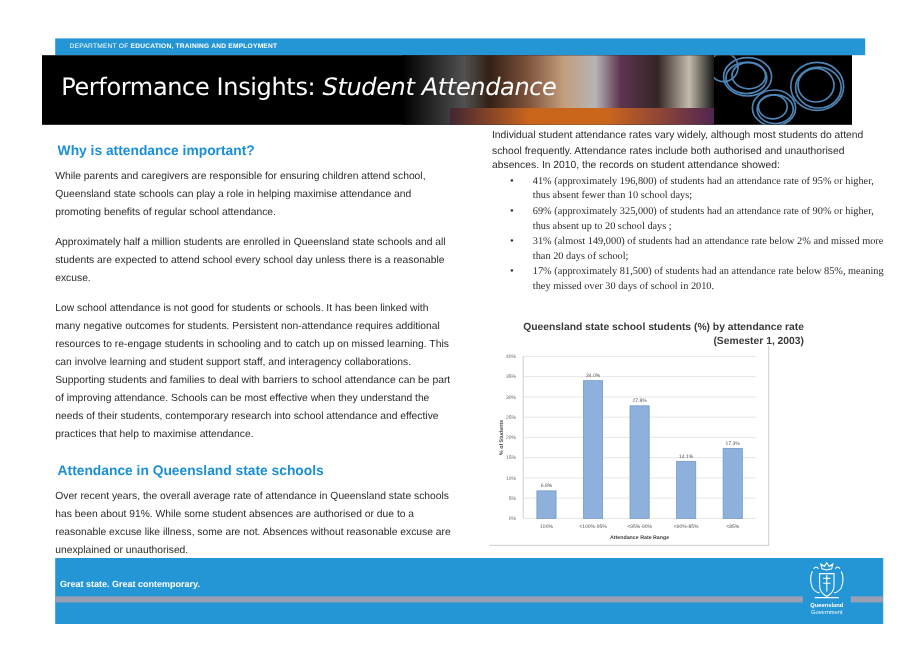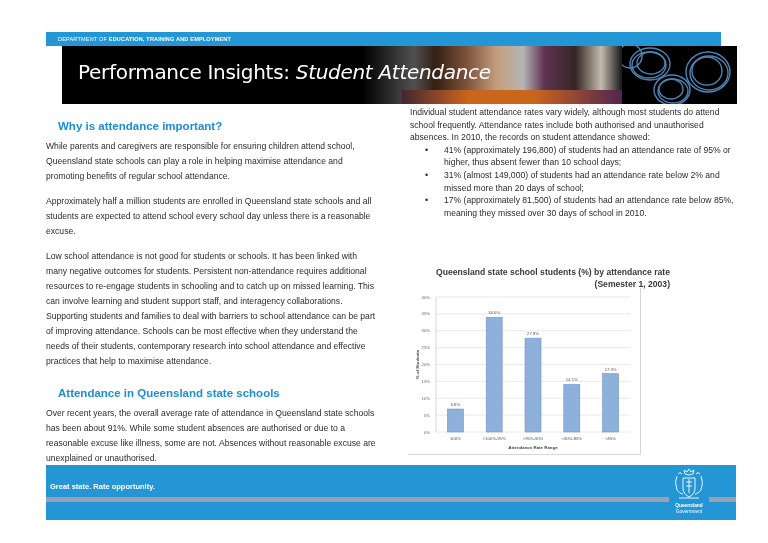--- a/index.html
+++ b/index.html
@@ -7,21 +7,21 @@
     width: 768px; height: 543px; background: #ffffff; position: relative; overflow: hidden;
     font-family: "Liberation Sans", sans-serif; color: #2b2b2b;
   }
   .dept-bar {
     position: absolute; left: 46px; top: 32px; width: 675px; height: 14px;
     background: #2596d5; color: #ffffff; font-size: 5.5px; letter-spacing: 0.2px;
     line-height: 14px; padding-left: 12px; box-sizing: border-box; font-weight: normal;
   }
   .dept-bar b { font-weight: bold; }
   .banner {
-    position: absolute; left: 62px; top: 46px; width: 675px; height: 58px;
+    position: absolute; left: 35px; top: 46px; width: 675px; height: 58px;
     background: #000000; overflow: hidden;
   }
   .banner-photo {
     position: absolute; left: 300px; top: 0; width: 260px; height: 58px;
     background: linear-gradient(90deg, #000 0%, #5a5a5a 20%, #3a2418 28%, #8a5a40 40%, #d9b08c 52%, #c9c9c9 62%, #6a3a5a 70%, #3a2a2a 82%, #d9d0c0 92%, #1a1a1a 100%);
     opacity: 0.9;
   }
   .banner-photo .desk {
     position: absolute; left: 40px; bottom: 0; width: 220px; height: 14px;
     background: linear-gradient(90deg, #4a2a3a, #e07020 30%, #e07020 60%, #5a2a5a);
@@ -29,24 +29,24 @@
   .swirls { position: absolute; left: 560px; top: 0; width: 115px; height: 58px; }
   .title {
     position: absolute; left: 16px; top: 14px; font-size: 20px; color: #ffffff;
     font-family: "DejaVu Sans", sans-serif; letter-spacing: -0.3px; white-space: nowrap; z-index: 2;
   }
   .title i { font-style: italic; }
   .col { position: absolute; font-size: 8.6px; line-height: 15px; color: #2b2b2b; }
   .col-left { left: 46px; top: 118px; width: 330px; }
   .col-right { left: 410px; top: 106px; width: 330px; line-height: 12.6px; }
   h2.section {
-    margin: 0 0 5px 12px; font-size: 11.5px; color: #1a8fd6; font-weight: bold; line-height: 16px;
+    margin: 0 0 5px 2px; font-size: 11.5px; color: #1a8fd6; font-weight: bold; line-height: 16px;
   }
   p { margin: 0 0 10px 0; }
-  ul.bullets { margin: 0; padding-left: 34px; list-style: none; }
+  ul.bullets { margin: 0; padding-left: 34px; list-style: none; font-family: Liberation Serif, serif; }
   ul.bullets li { position: relative; }
   ul.bullets li::before {
     content: "\2022"; position: absolute; left: -19px; top: 0; font-size: 9px;
   }
   .chart-title {
     position: absolute; left: 410px; top: 266px; width: 260px; font-size: 8.6px;
     line-height: 12px; font-weight: bold; color: #3a3a3a; text-align: right;
   }
   .chart-frame {
     position: absolute; left: 408px; top: 288px; width: 233px; height: 167px;
@@ -107,20 +107,21 @@
   <p>Approximately half a million students are enrolled in Queensland state schools and all students are expected to attend school every school day unless there is a reasonable excuse.</p>
   <p>Low school attendance is not good for students or schools. It has been linked with many negative outcomes for students. Persistent non-attendance requires additional resources to re-engage students in schooling and to catch up on missed learning. This can involve learning and student support staff, and interagency collaborations. Supporting students and families to deal with barriers to school attendance can be part of improving attendance. Schools can be most effective when they understand the needs of their students, contemporary research into school attendance and effective practices that help to maximise attendance.</p>
   <h2 class="section" style="margin-top:16px">Attendance in Queensland state schools</h2>
   <p>Over recent years, the overall average rate of attendance in Queensland state schools has been about 91%.  While some student absences are authorised or due to a reasonable excuse like illness, some are not. Absences without reasonable excuse are unexplained or unauthorised.</p>
 </div>
 
 <div class="col col-right">
   <p style="margin:0">Individual student attendance rates vary widely, although most students do attend school frequently.  Attendance rates include both authorised and unauthorised absences. In 2010, the records on student attendance showed:</p>
   <ul class="bullets">
     <li>41% (approximately 196,800) of students had an attendance rate of 95% or higher, thus absent fewer than 10 school days;</li>
+    <li>69% (approximately 325,000) of students had an attendance rate of 90% or higher, thus absent up to 20 school days ;</li>
     <li>31% (almost 149,000) of students had an attendance rate below 2% and missed more than 20 days of school;</li>
     <li>17% (approximately 81,500) of students had an attendance rate below 85%, meaning they missed over 30 days of school in 2010.</li>
   </ul>
 </div>
 
 <div class="chart-title">
   <div>Queensland state school students (%) by attendance rate</div>
   <div>(Semester 1, 2003)</div>
 </div>
 
@@ -162,21 +163,21 @@
       <rect x="602.6" y="373.6125" width="16" height="58.3875" fill="#8eb1dc" stroke="#6d93c6" stroke-width="0.6"></rect>
       <text x="610.6" y="370.6125" font-size="4.2" fill="#555" text-anchor="middle" font-family="Liberation Sans, sans-serif">17.3%</text>
       <text x="610.6" y="440" font-size="4.2" fill="#555" text-anchor="middle" font-family="Liberation Sans, sans-serif">&lt;85%</text>
       <text x="533" y="449" font-size="4.4" fill="#444" font-weight="bold" text-anchor="middle" font-family="Liberation Sans, sans-serif">Attendance Rate Range</text>
       <text x="0" y="0" font-size="4.4" fill="#444" font-weight="bold" text-anchor="middle" font-family="Liberation Sans, sans-serif" transform="translate(419,364.5) rotate(-90)">% of Students</text>
     </svg>
 </div>
 
 <div class="footer">
   <div class="footer-stripe"></div>
-  <div class="footer-tagline">Great state. Rate opportunity.</div>
+  <div class="footer-tagline">Great state. Great contemporary.</div>
   <div class="crest-box">
     <svg width="40" height="38" viewBox="0 0 40 38" style="position:absolute;left:0;top:1px">
       <g fill="none" stroke="#ffffff" stroke-width="0.9">
         <path d="M20 3 l2 3 l3 -2 l-1 4 l-4 1 l-4 -1 l-1 -4 l3 2 z"></path>
         <path d="M14 12 h12 v10 q0 6 -6 9 q-6 -3 -6 -9 z"></path>
         <path d="M17 16 h6 M17 20 h6 M20 13 v14"></path>
         <path d="M8 10 q-3 6 0 14 q3 4 6 4"></path>
         <path d="M32 10 q3 6 0 14 q-3 4 -6 4"></path>
         <path d="M9 8 q2 -3 4 0 M27 8 q2 -3 4 0"></path>
         <path d="M10 32 h20"></path>

